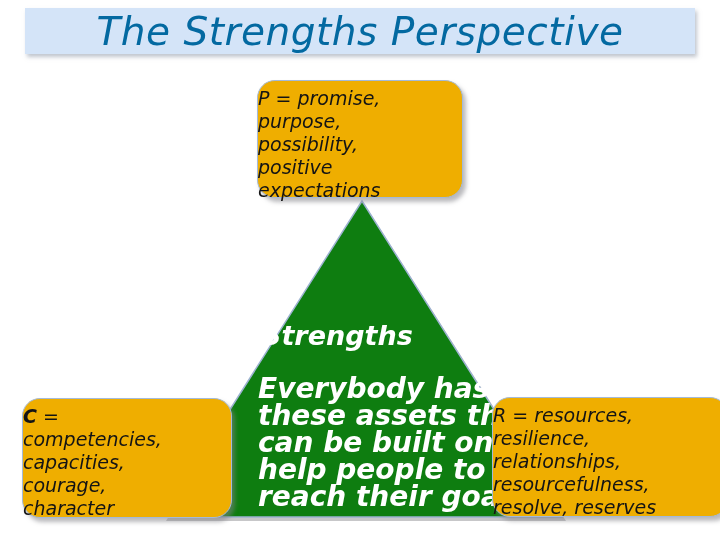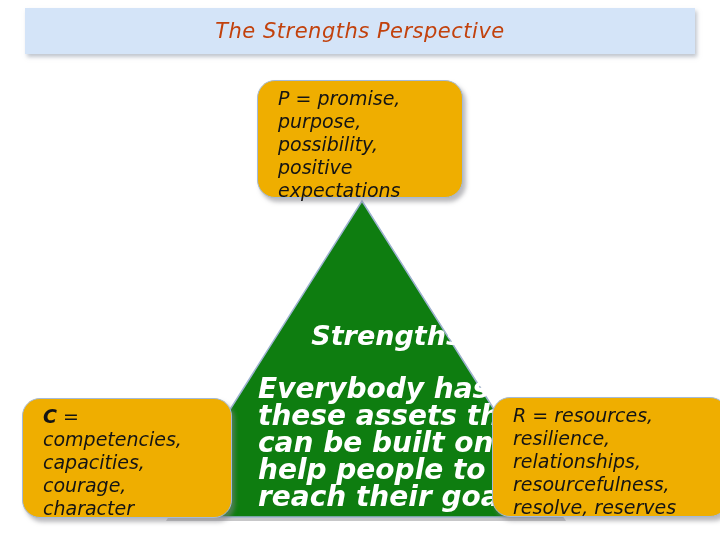--- a/index.html
+++ b/index.html
@@ -16,41 +16,41 @@
   .title-bar {
     position: absolute;
     left: 25px; top: 8px;
     width: 670px; height: 46px;
     background: #d4e4f8;
     box-shadow: 2px 3px 4px rgba(140,150,165,0.55);
     display: flex; align-items: center; justify-content: center;
   }
   .title-bar span {
     font-style: italic;
-    font-size: 21px;
-    color: #c2410c;
+    font-size: 39px;
+    color: #0369a1;
     letter-spacing: 0.5px;
     white-space: pre;
   }
 
   
   .tri-svg {
     position: absolute;
     left: 0; top: 0;
     width: 720px; height: 540px;
     z-index: 1;
   }
 
   
   .tri-heading {
     position: absolute;
     left: 262px; top: 320px;
     width: 200px;
     z-index: 2;
-    text-align: right;
+    text-align: left;
     font-style: italic;
     font-weight: bold;
     font-size: 27px;
     color: #ffffff;
     white-space: pre;
   }
   .tri-body {
     position: absolute;
     left: 258px; top: 375px;
     width: 220px;
@@ -65,21 +65,21 @@
 
   
   .bubble {
     position: absolute;
     z-index: 3;
     background: #efae00;
     border: 1.5px solid #a4bad8;
     border-radius: 18px;
     box-shadow: 3px 4px 4px rgba(130,130,135,0.55);
     box-sizing: border-box;
-    padding: 6px 10px 4px 20px;
+    padding: 6px 10px 4px 0;
   }
   .bubble-text {
     font-style: italic;
     font-size: 19px;
     line-height: 23px;
     color: #141414;
     white-space: pre;
   }
   .bold-letter { font-weight: bold; }
 

